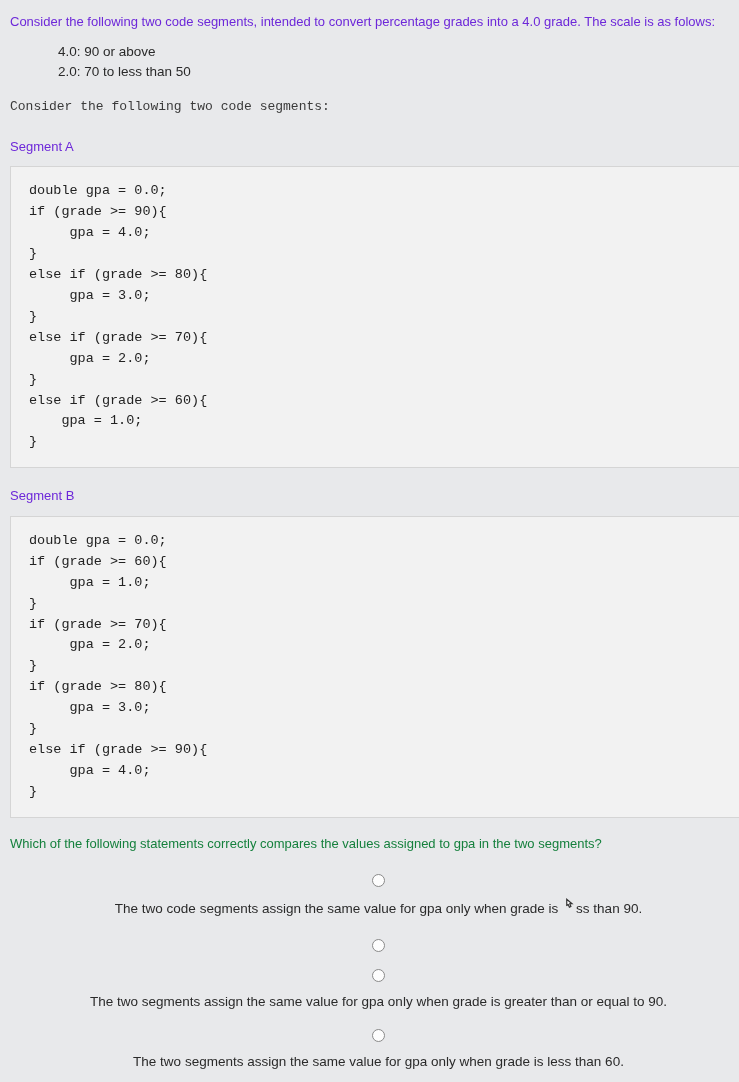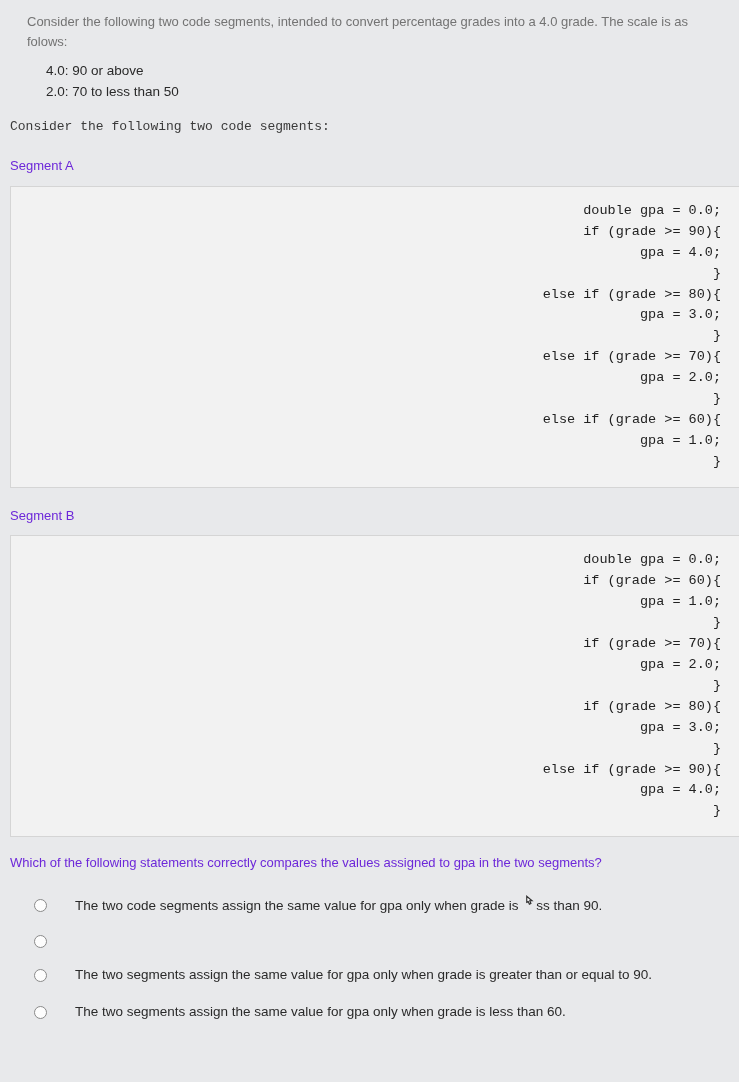--- a/index.html
+++ b/index.html
@@ -5,48 +5,48 @@
   * { box-sizing: border-box; margin: 0; padding: 0; }
   body {
     font-family: Arial, Helvetica, sans-serif;
     background: #e8e9eb;
     color: #333;
     width: 739px;
     padding: 12px 10px 18px 10px;
     font-size: 13px;
     line-height: 1.5;
   }
-  .intro { color: #737373; margin-bottom: 10px; margin-left: 17px; }
-  .scale-list { margin-left: 36px; margin-bottom: 14px; }
+  .intro { color: #6d28d9; margin-bottom: 10px; }
+  .scale-list { margin-left: 48px; margin-bottom: 14px; }
   .scale-list div { font-size: 13.5px; color: #2a2a2a; line-height: 1.55; }
   .subhead { color: #3a3a3a; margin-bottom: 20px; font-family: Liberation Mono, monospace; }
   .segment-label { color: #6d28d9; margin: 18px 0 10px 0; }
   .code-box {
     background: #f2f2f2;
     border: 1px solid #d5d5d5;
     padding: 14px 18px;
     font-family: "Courier New", Courier, monospace;
     font-size: 13.5px;
     line-height: 1.55;
     white-space: pre;
     color: #222;
     margin-right: -10px;
     border-right: none;
-    text-align: right;
   }
-  .question-text { color: #6d28d9; margin: 16px 0 14px 0; }
+  .question-text { color: #15803d; margin: 16px 0 14px 0; }
   .answers { margin-left: 18px; }
   .answer-row {
     display: flex;
     align-items: center;
-    gap: 28px;
+    gap: 10px;
     padding: 7px 6px;
     margin-bottom: 3px;
     font-size: 13.5px;
     color: #2a2a2a;
+    flex-direction: column;
   }
   .radio {
     width: 13px; height: 13px;
     border: 1px solid #8a8a8a;
     border-radius: 50%;
     flex: 0 0 auto;
     display: flex; align-items: center; justify-content: center;
     background: #fdfdfd;
   }
   .cursor-inline {

